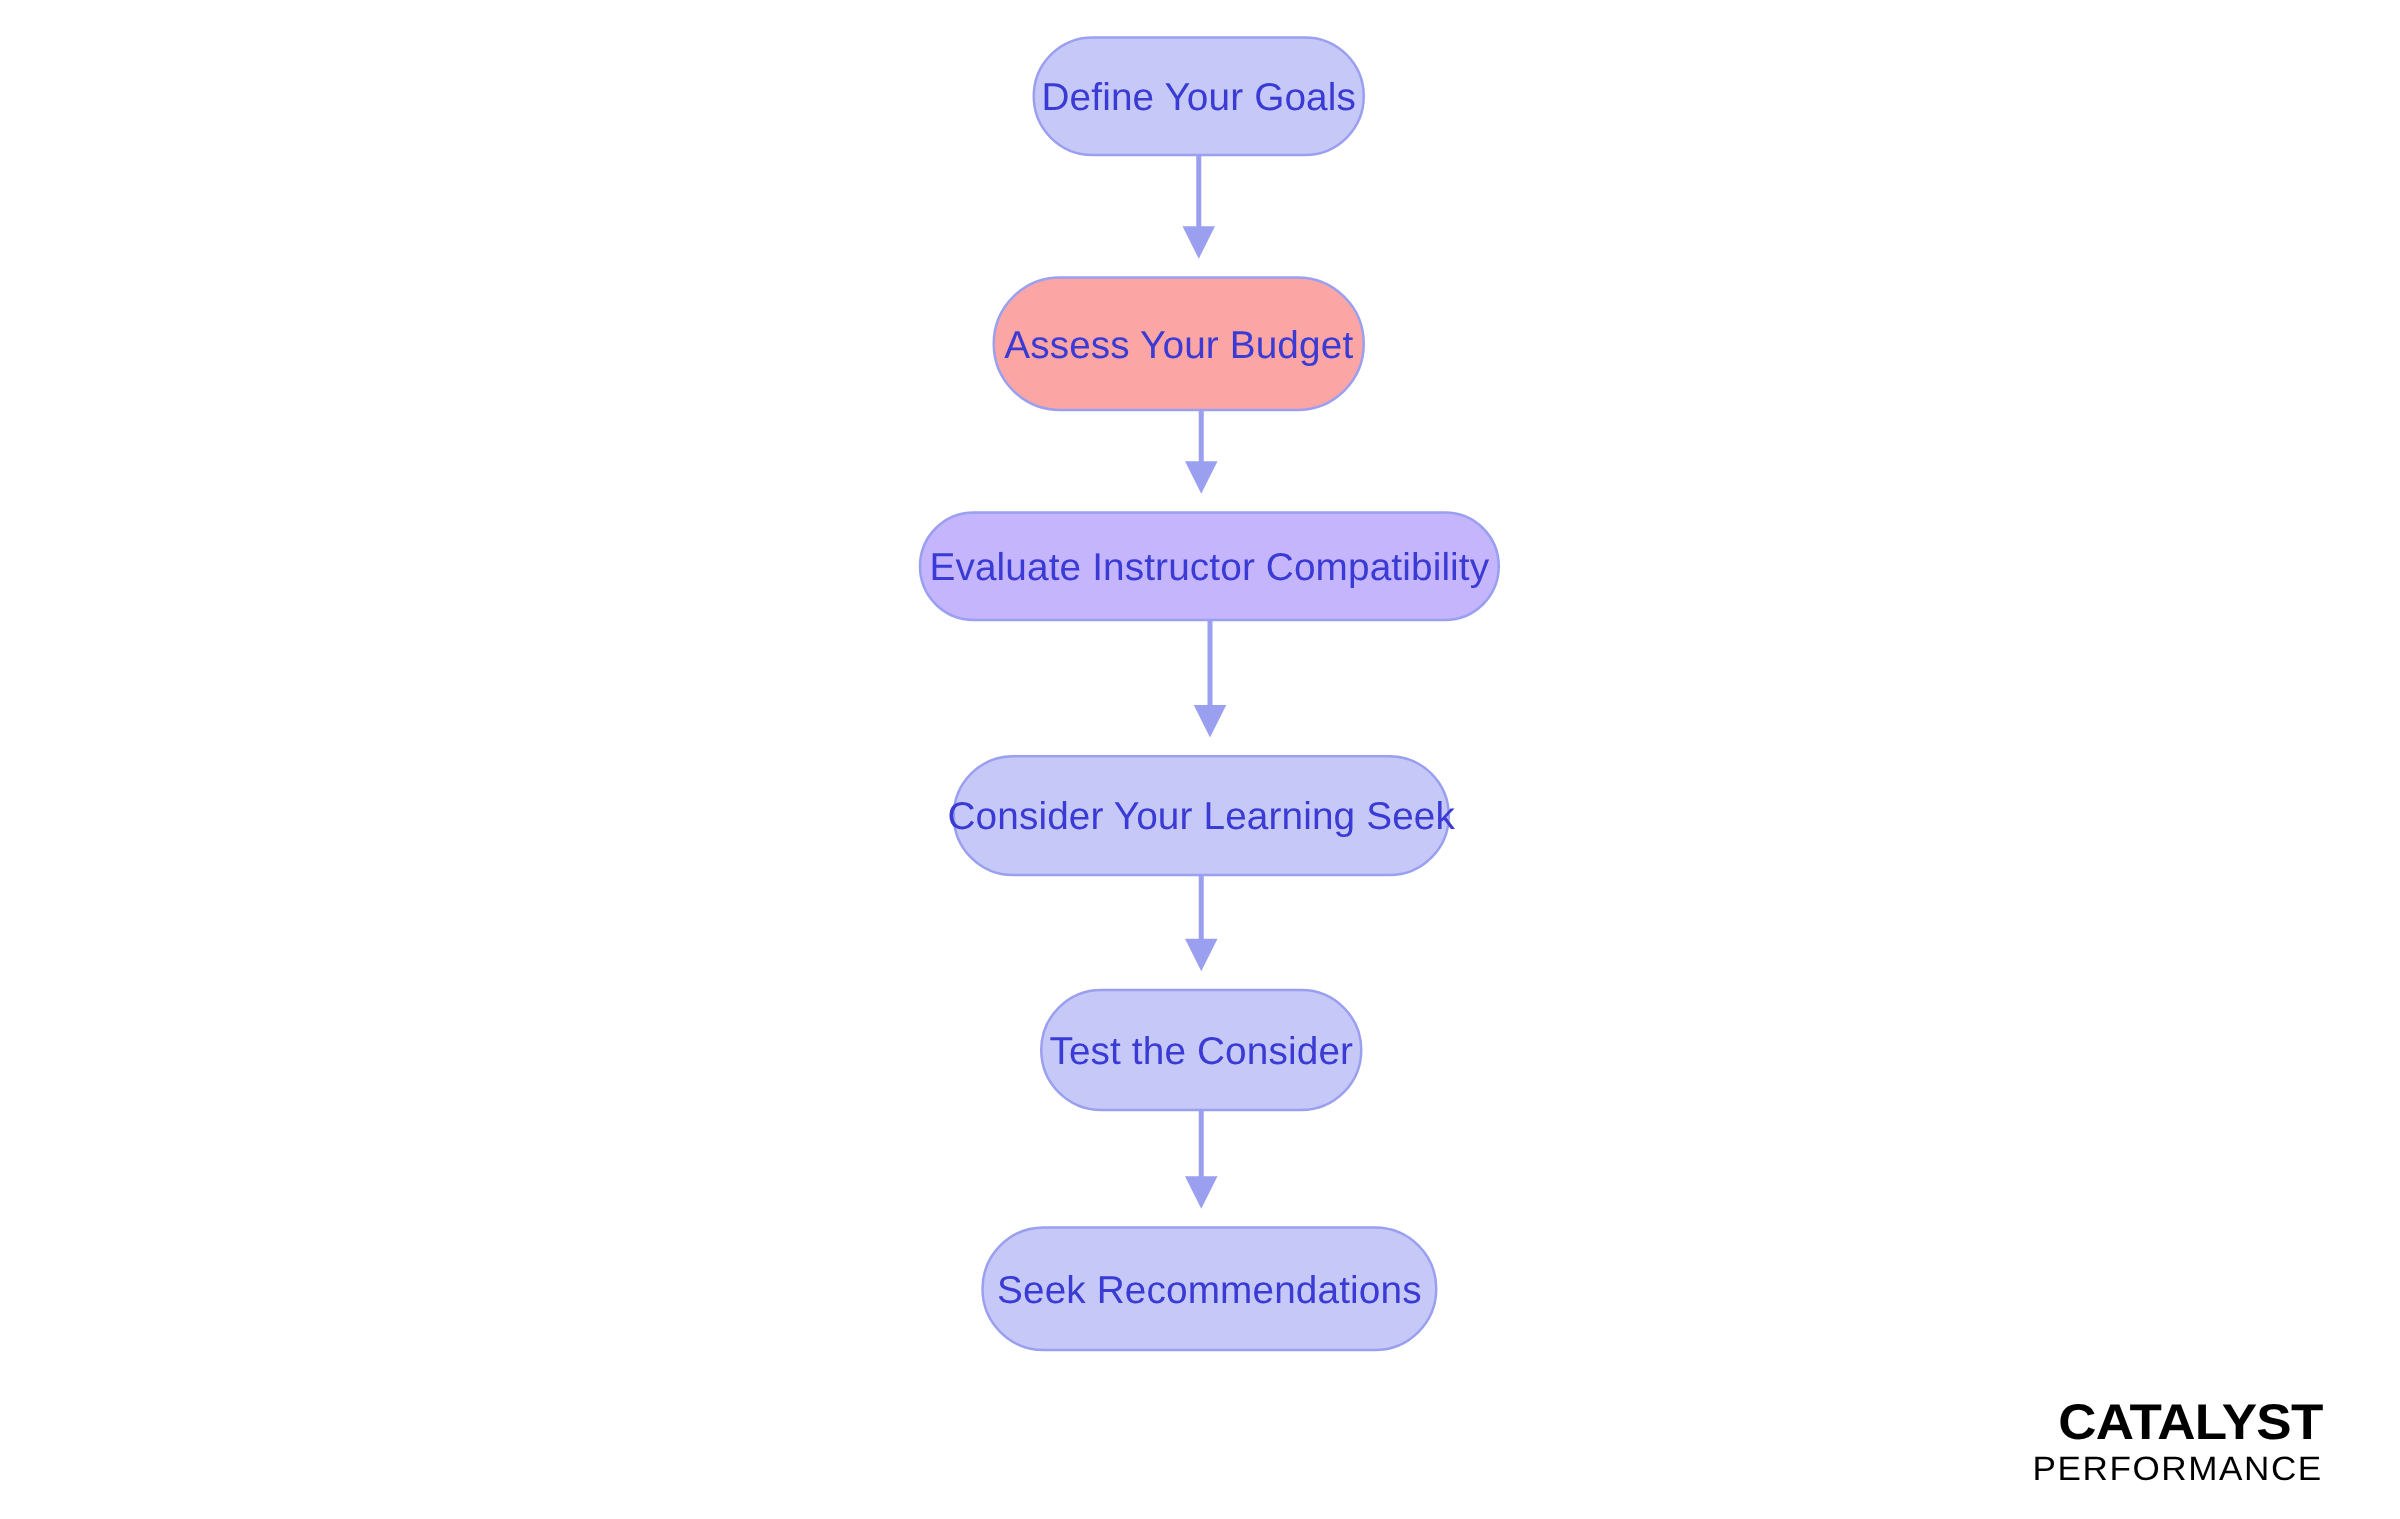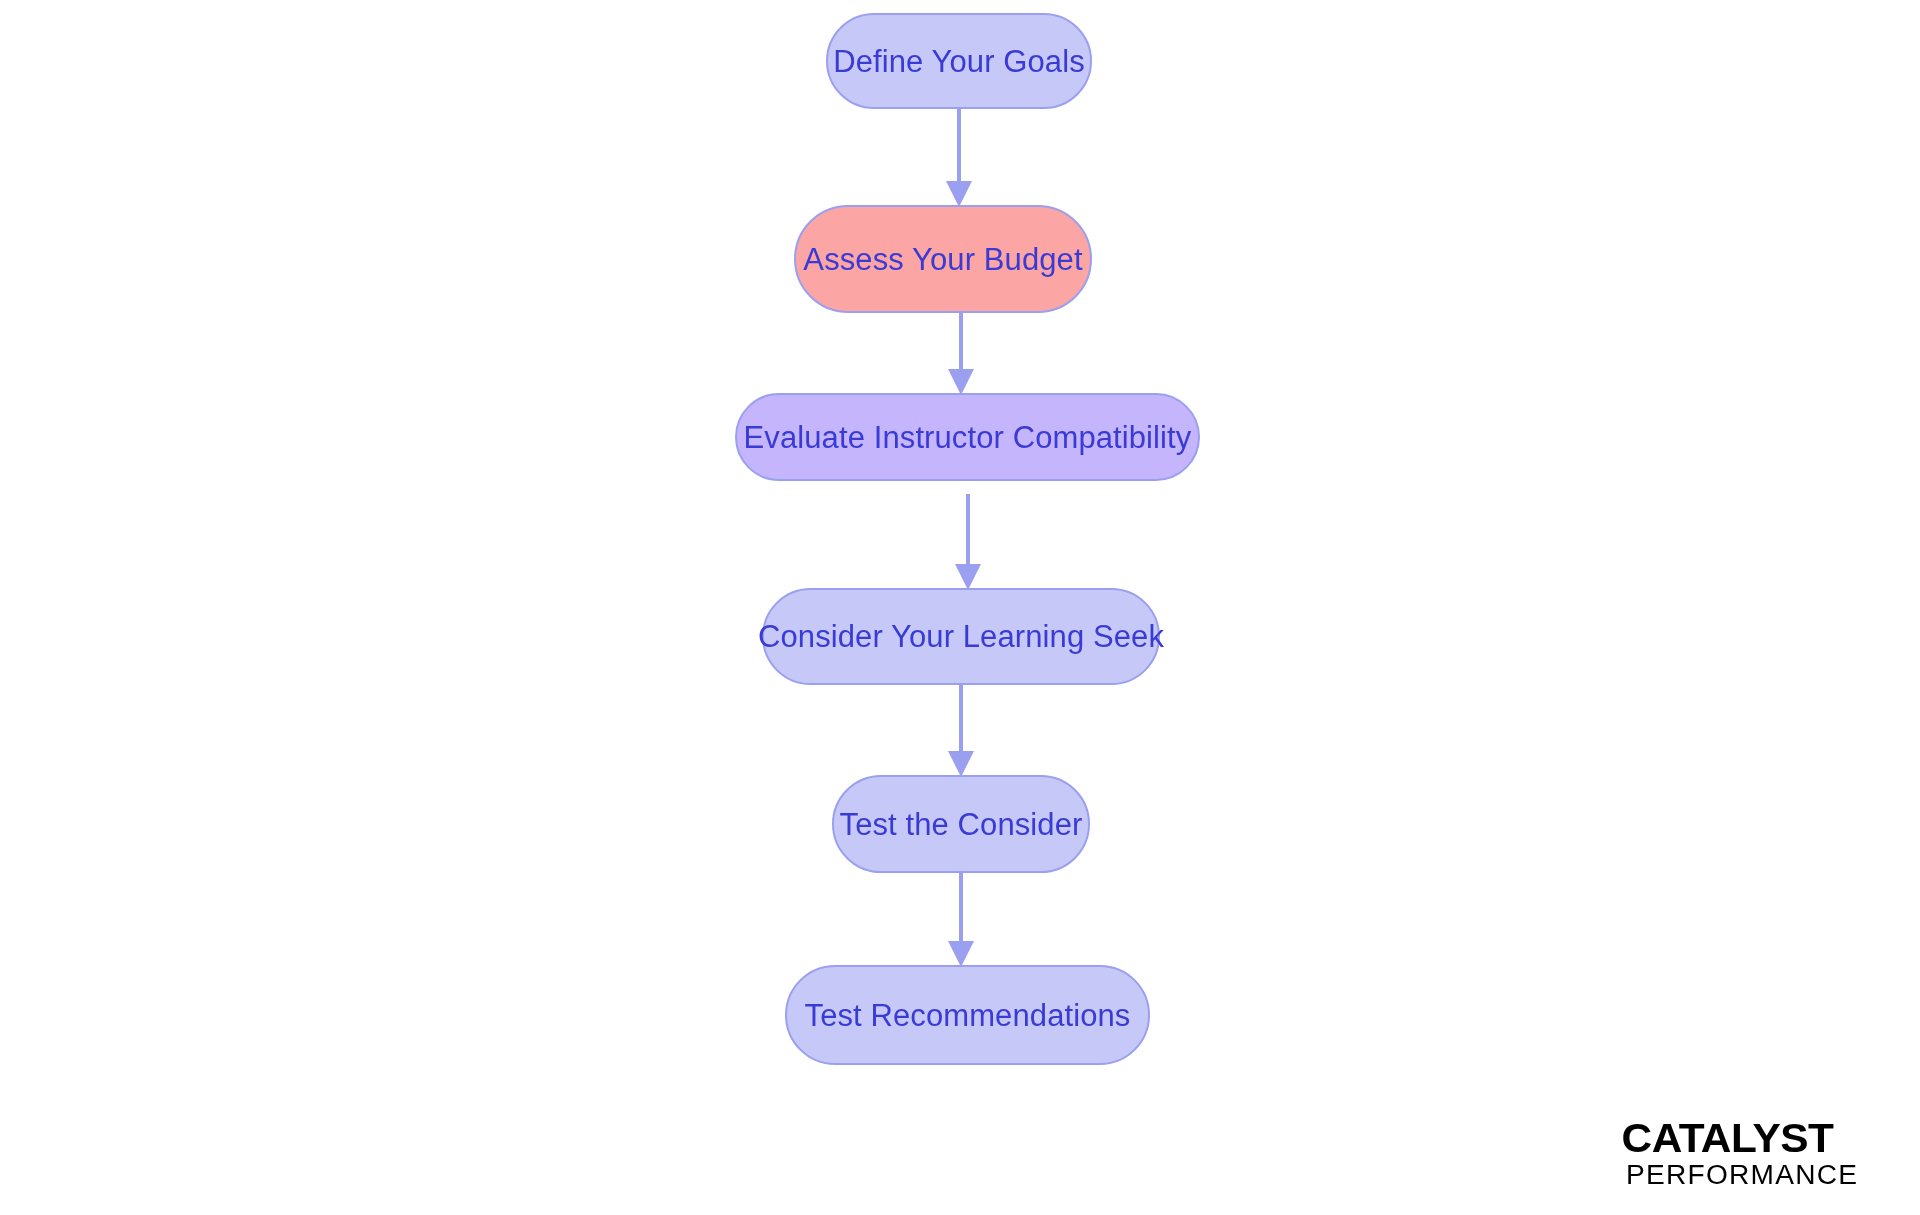--- a/index.html
+++ b/index.html
@@ -39,33 +39,35 @@
     position: absolute;
     box-sizing: border-box;
     display: flex;
     align-items: center;
     justify-content: center;
     border-style: solid;
     border-width: 2px;
     border-radius: 999px;
     text-align: center;
     white-space: nowrap;
+    margin-top: 16px;
   }
   .flow-node-label {
     font-size: 31px;
     font-weight: 400;
     letter-spacing: 0.1px;
     line-height: 1;
   }
 
   
   #brand-logo {
     position: absolute;
     right: 62px;
     bottom: 26px;
+    text-align: right;
     user-select: none;
     margin-top: 20px;
   }
   #brand-logo .logo-primary {
     display: block;
     font-family: "Liberation Sans", "DejaVu Sans", sans-serif;
     font-weight: 700;
     font-size: 40px;
     line-height: 0.98;
     letter-spacing: -0.5px;
@@ -124,21 +126,21 @@
       <div class="flow-node" style="left: 735px; top: 393px; width: 465px; height: 88px; background: #c4b5fd; border-color: rgb(154, 159, 240);">
         <span class="flow-node-label" style="color: rgb(58, 58, 212);">Evaluate Instructor Compatibility</span>
       </div>
       <div class="flow-node" style="left: 762px; top: 588px; width: 398px; height: 97px; background: rgb(198, 201, 248); border-color: rgb(154, 159, 240);">
         <span class="flow-node-label" style="color: rgb(58, 58, 212);">Consider Your Learning Seek</span>
       </div>
       <div class="flow-node" style="left: 832px; top: 775px; width: 258px; height: 98px; background: rgb(198, 201, 248); border-color: rgb(154, 159, 240);">
         <span class="flow-node-label" style="color: rgb(58, 58, 212);">Test the Consider</span>
       </div>
       <div class="flow-node" style="left: 785px; top: 965px; width: 365px; height: 100px; background: rgb(198, 201, 248); border-color: rgb(154, 159, 240);">
-        <span class="flow-node-label" style="color: rgb(58, 58, 212);">Test Recommendations</span>
+        <span class="flow-node-label" style="color: rgb(58, 58, 212);">Seek Recommendations</span>
       </div>
     </div>
 
   <div id="brand-logo">
     <span class="logo-primary">CATALYST</span>
     <span class="logo-secondary">PERFORMANCE</span>
   </div>
 
 </div>
 

